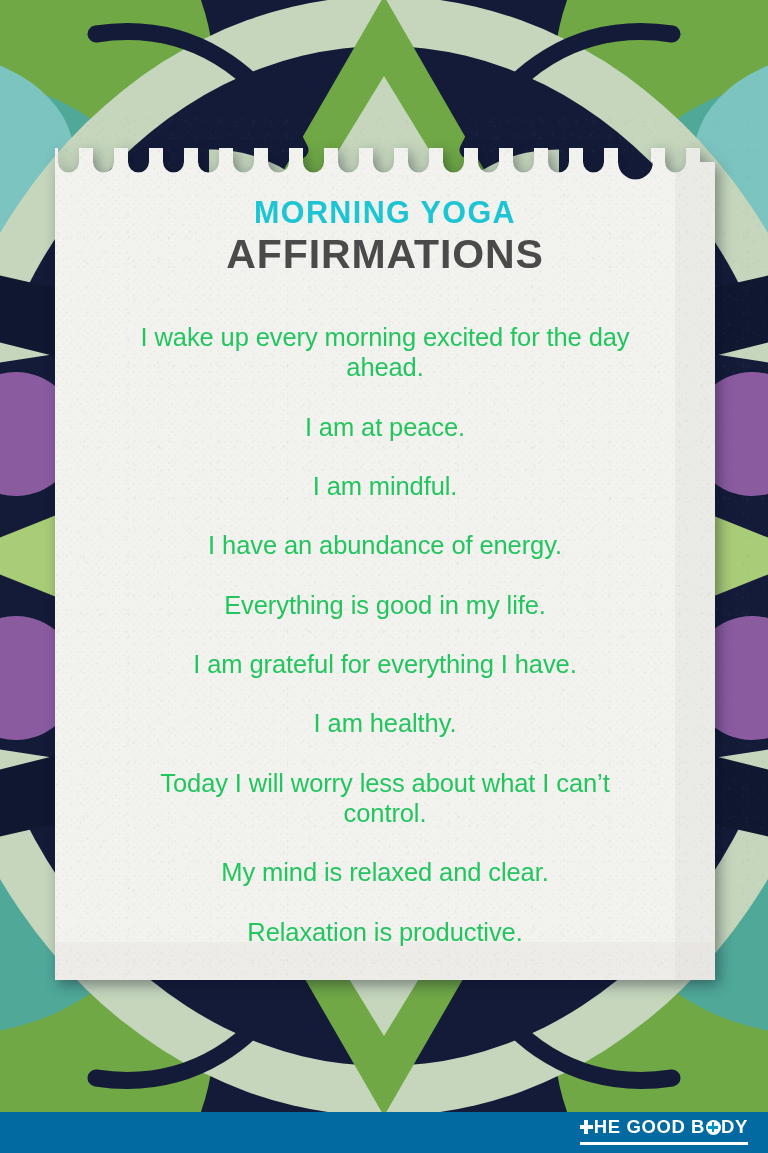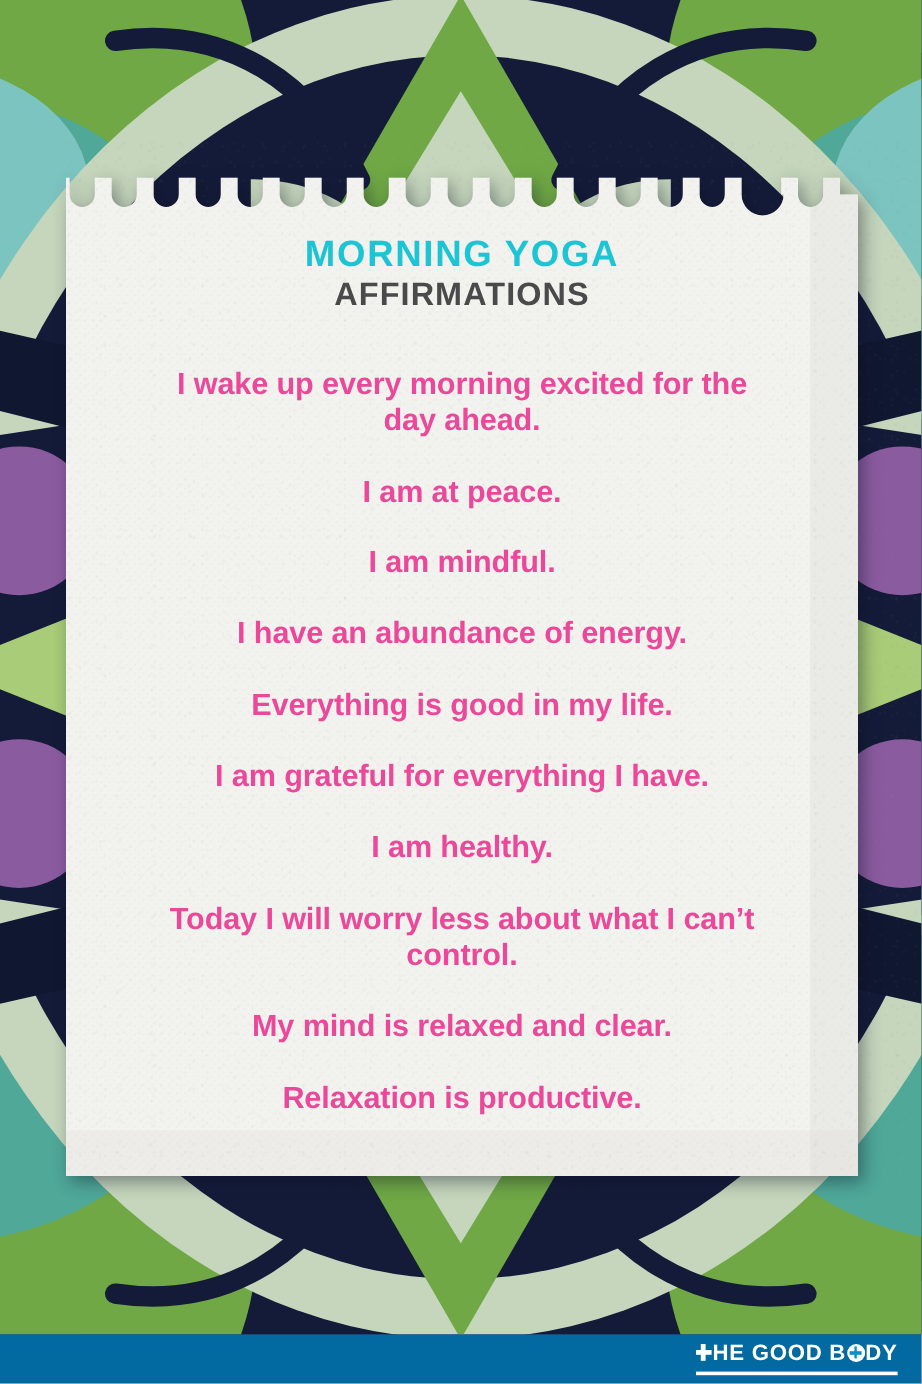--- a/index.html
+++ b/index.html
@@ -66,38 +66,38 @@
 
   
   .title-main {
     font-size: 30.5px;
     font-weight: bold;
     letter-spacing: 1.4px;
     line-height: 1.08;
     margin: 0;
   }
   .title-sub {
-    font-size: 27px;
+    font-size: 41px;
     font-weight: bold;
     letter-spacing: 0.9px;
     line-height: 1.22;
     margin: 0;
   }
 
   
   #affirmations {
     margin: 0;
     padding: 0;
     list-style: none;
     margin-top: 43px;
   }
   .affirmation {
     font-size: 25.5px;
-    font-weight: bold;
-    color: #ec4899;
+    font-weight: normal;
+    color: #22c55e;
     line-height: 1.19;
     margin: 0 auto 29px auto;
     max-width: 500px;
     letter-spacing: -0.1px;
   }
   .affirmation:last-child { margin-bottom: 0; }
 
   
   #footer-bar {
     position: absolute;

